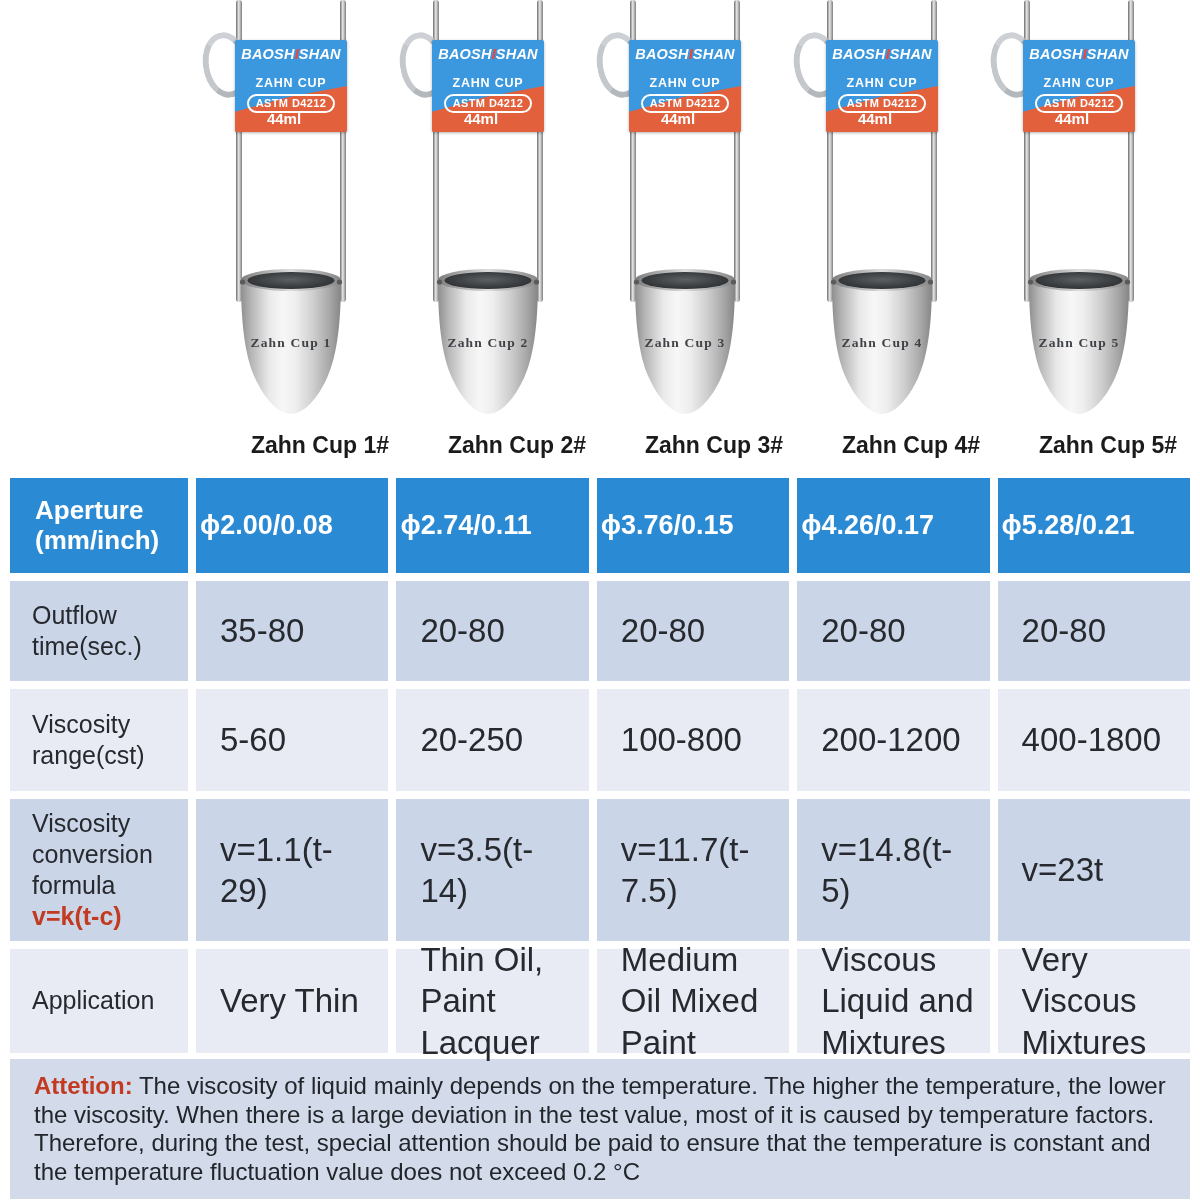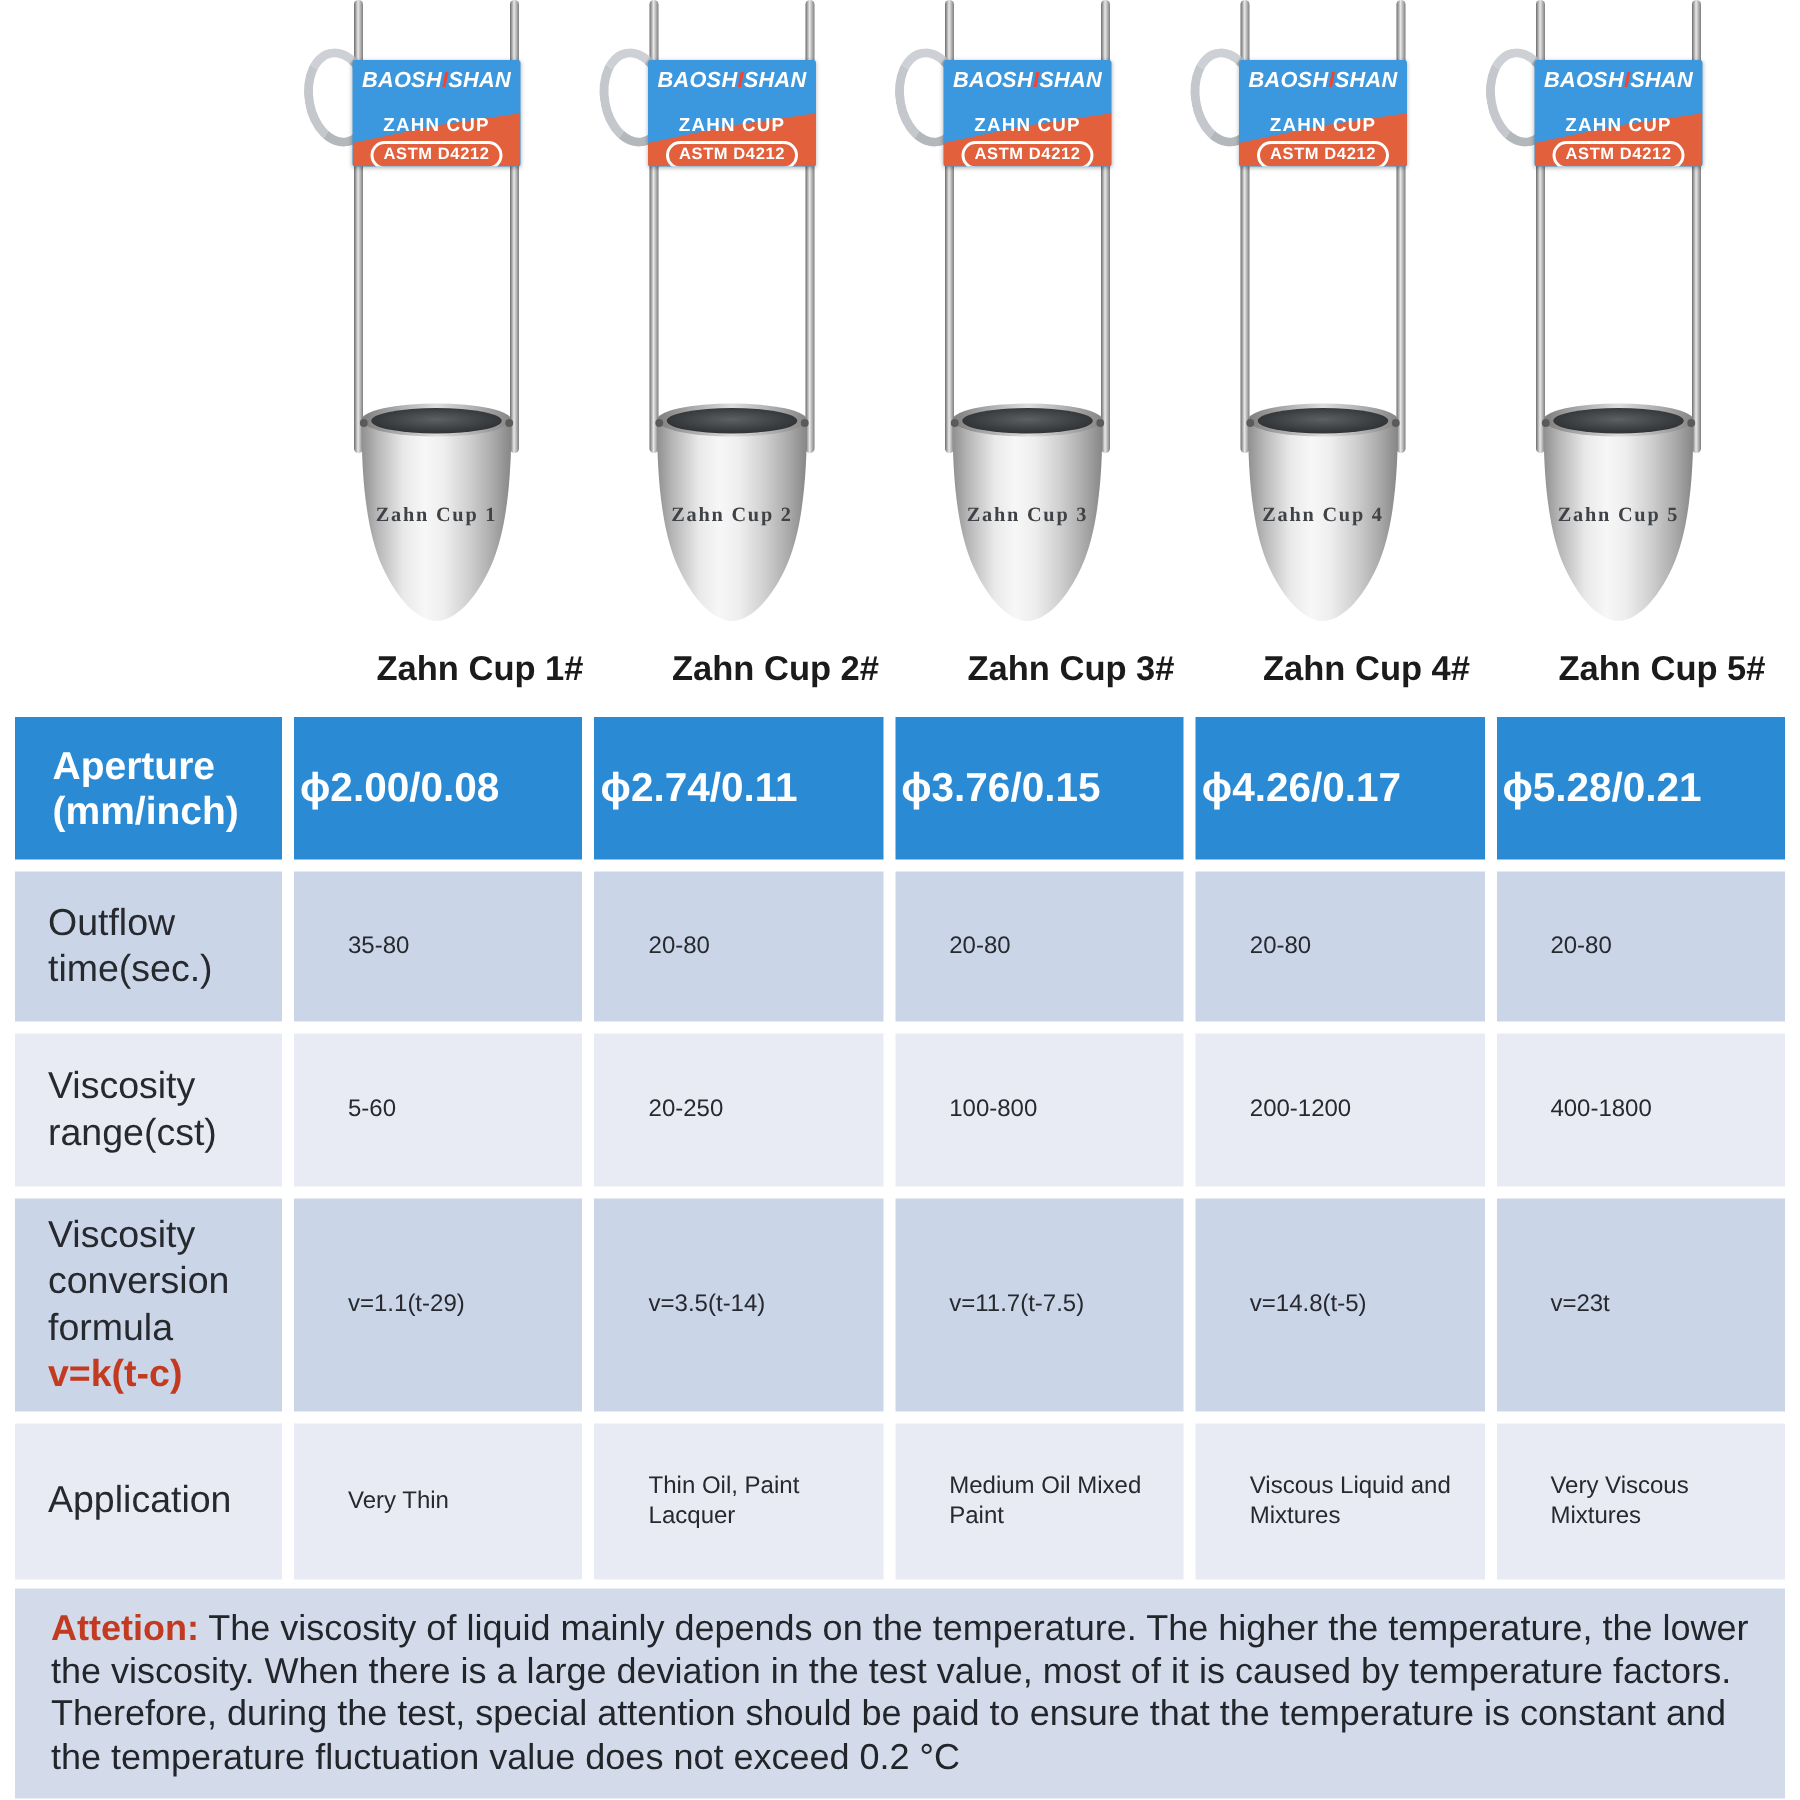--- a/index.html
+++ b/index.html
@@ -21,21 +21,21 @@
   
   .cups-row{height:472px;display:flex;gap:1px;padding-left:193px;}
   .cup-fig{position:relative;width:196px;height:472px;margin:0;flex:0 0 196px;}
   .wire{position:absolute;top:0;width:6px;height:302px;border-radius:3px;z-index:1;
     background:linear-gradient(to right,#6b6b6b,#e8e8e8 45%,#7e7e7e);}
   .wire-l{left:43px;}
   .wire-r{left:147px;}
   .ring{position:absolute;left:10px;top:32px;width:46px;height:66px;border-radius:50%;
     border:6px solid #b3b8bd;border-top-color:#cdd1d5;border-left-color:#c4c8cc;
     transform:rotate(-10deg);z-index:2;}
-  .tag{position:absolute;left:42px;top:40px;width:112px;height:71px;background:var(--tag-blue);
+  .tag{position:absolute;left:42px;top:40px;width:112px;height:92px;background:var(--tag-blue);
     z-index:3;text-align:center;color:#fff;border-radius:2px;box-shadow:0 1px 3px rgba(0,0,0,.3);overflow:hidden;}
   .tag::after{content:"";position:absolute;inset:0;background:var(--tag-orange);
     clip-path:polygon(0 78%,48% 62%,100% 50%,100% 100%,0 100%);}
   .tag>div{position:relative;z-index:1;}
   .tag-brand{margin-top:6px;font-size:14.5px;font-weight:bold;font-style:italic;letter-spacing:.2px;}
   .brand-i{color:#f4442e;}
   .tag-product{font-size:12.5px;font-weight:bold;letter-spacing:.8px;margin-top:14px;}
   .tag-pill{display:inline-block;margin-top:4px;border:2px solid #fff;border-radius:12px;
     padding:0 7px;font-size:11px;font-weight:bold;line-height:15px;letter-spacing:.4px;}
   .tag-vol{position:absolute;right:7px;bottom:3px;font-size:15px;font-weight:bold;z-index:2;}
@@ -43,21 +43,21 @@
   .engraving{font-family:"Liberation Serif","DejaVu Serif",serif;font-size:13.5px;font-weight:700;
     letter-spacing:1.2px;fill:#3f4246;}
   .cup-caption{position:absolute;left:0;right:0;top:432px;text-align:right;
     font-size:23px;font-weight:bold;color:#1b1b1b;}
   .defs-svg{position:absolute;width:0;height:0;}
   
   .spec-table{margin:6px 10px 0 10px;display:grid;
     grid-template-columns:178px 1fr 1fr 1fr 1fr 1fr;
     grid-template-rows:95px 100px 102px 142px 104px;gap:8px;background:#fff;}
   .cell{display:flex;align-items:center;background:var(--row-light);color:var(--text-dark);
-    font-size:16px;padding-left:36px;padding-right:8px;line-height:1.25;}
+    font-size:33px;padding-left:24px;padding-right:8px;line-height:1.25;}
   .th{background:var(--header-blue);color:#fff;font-weight:bold;font-size:27px;padding-left:4px;}
   .th.label-col{font-size:26px;line-height:1.15;padding-left:25px;}
   .label-col{padding-left:22px;font-size:25px;}
   .row-a{background:var(--row-dark);}
   .row-b{background:var(--row-light);}
   .multiline{flex-direction:column;align-items:flex-start;justify-content:center;}
   .formula-red{color:var(--accent-red);font-weight:bold;}
   
   .note{margin:6px 10px 0 10px;background:var(--note-bg);padding:13px 24px;
     font-size:24px;line-height:28.5px;color:#22262B;min-height:140px;}

